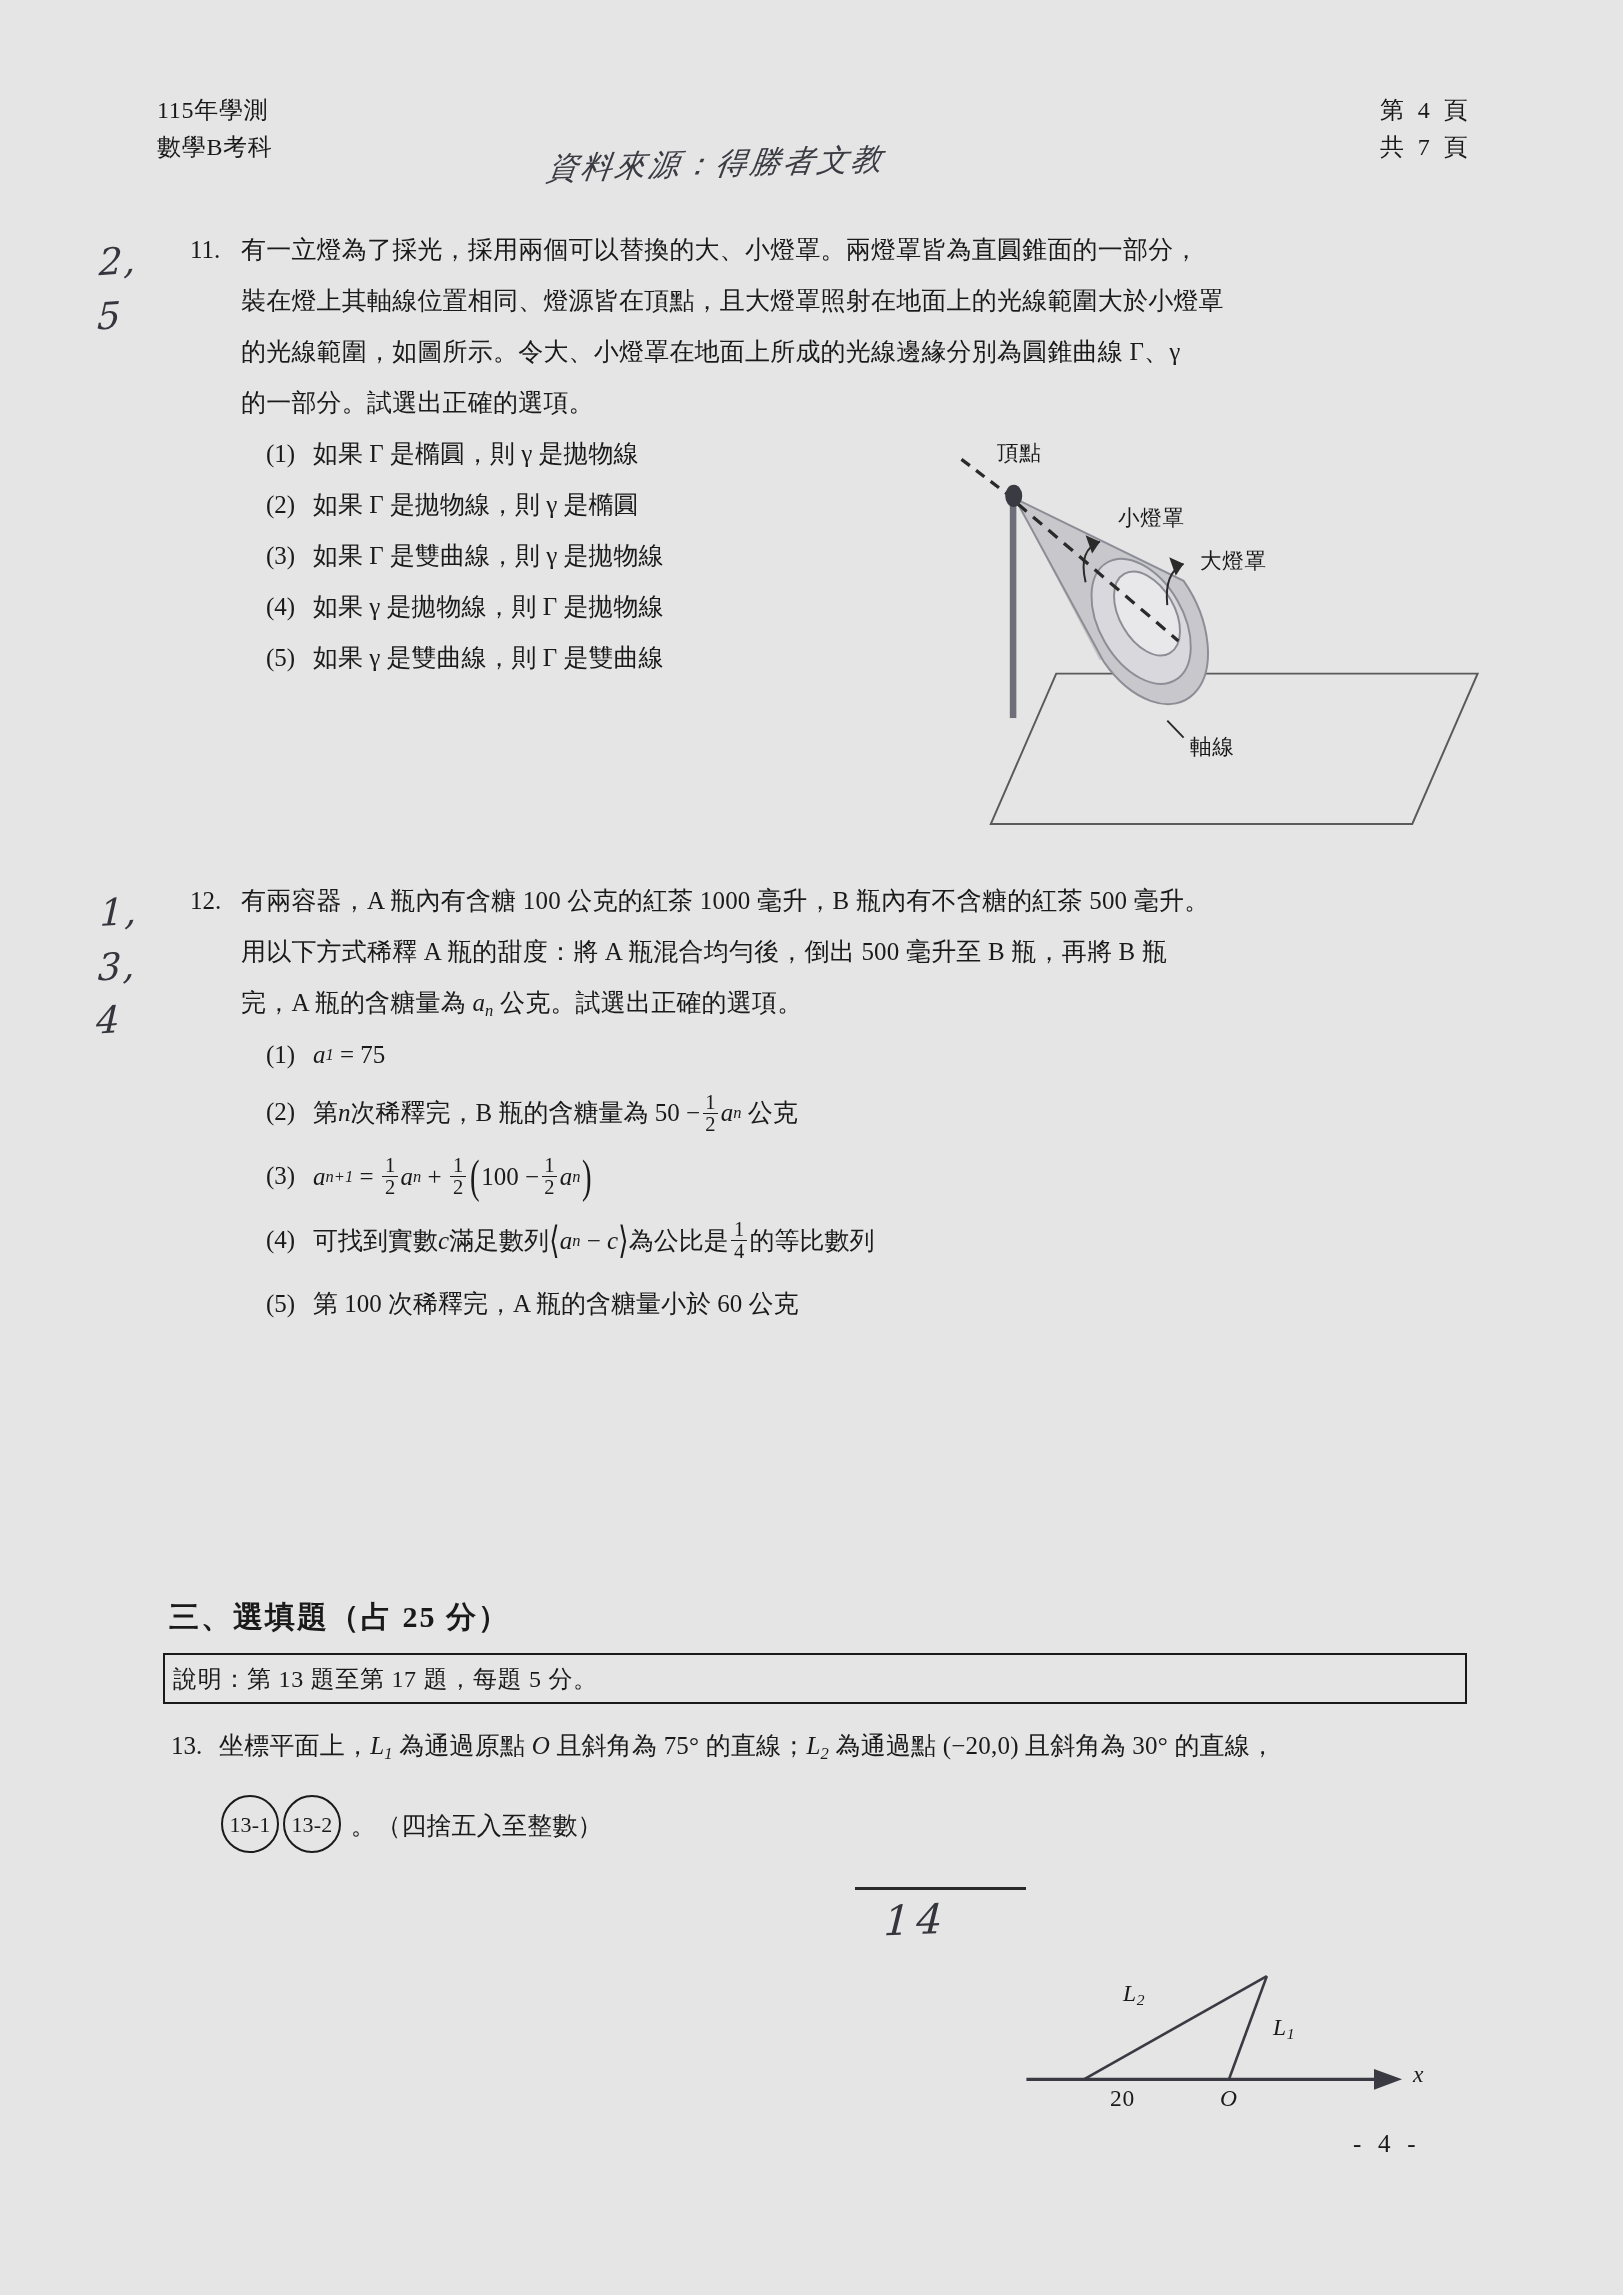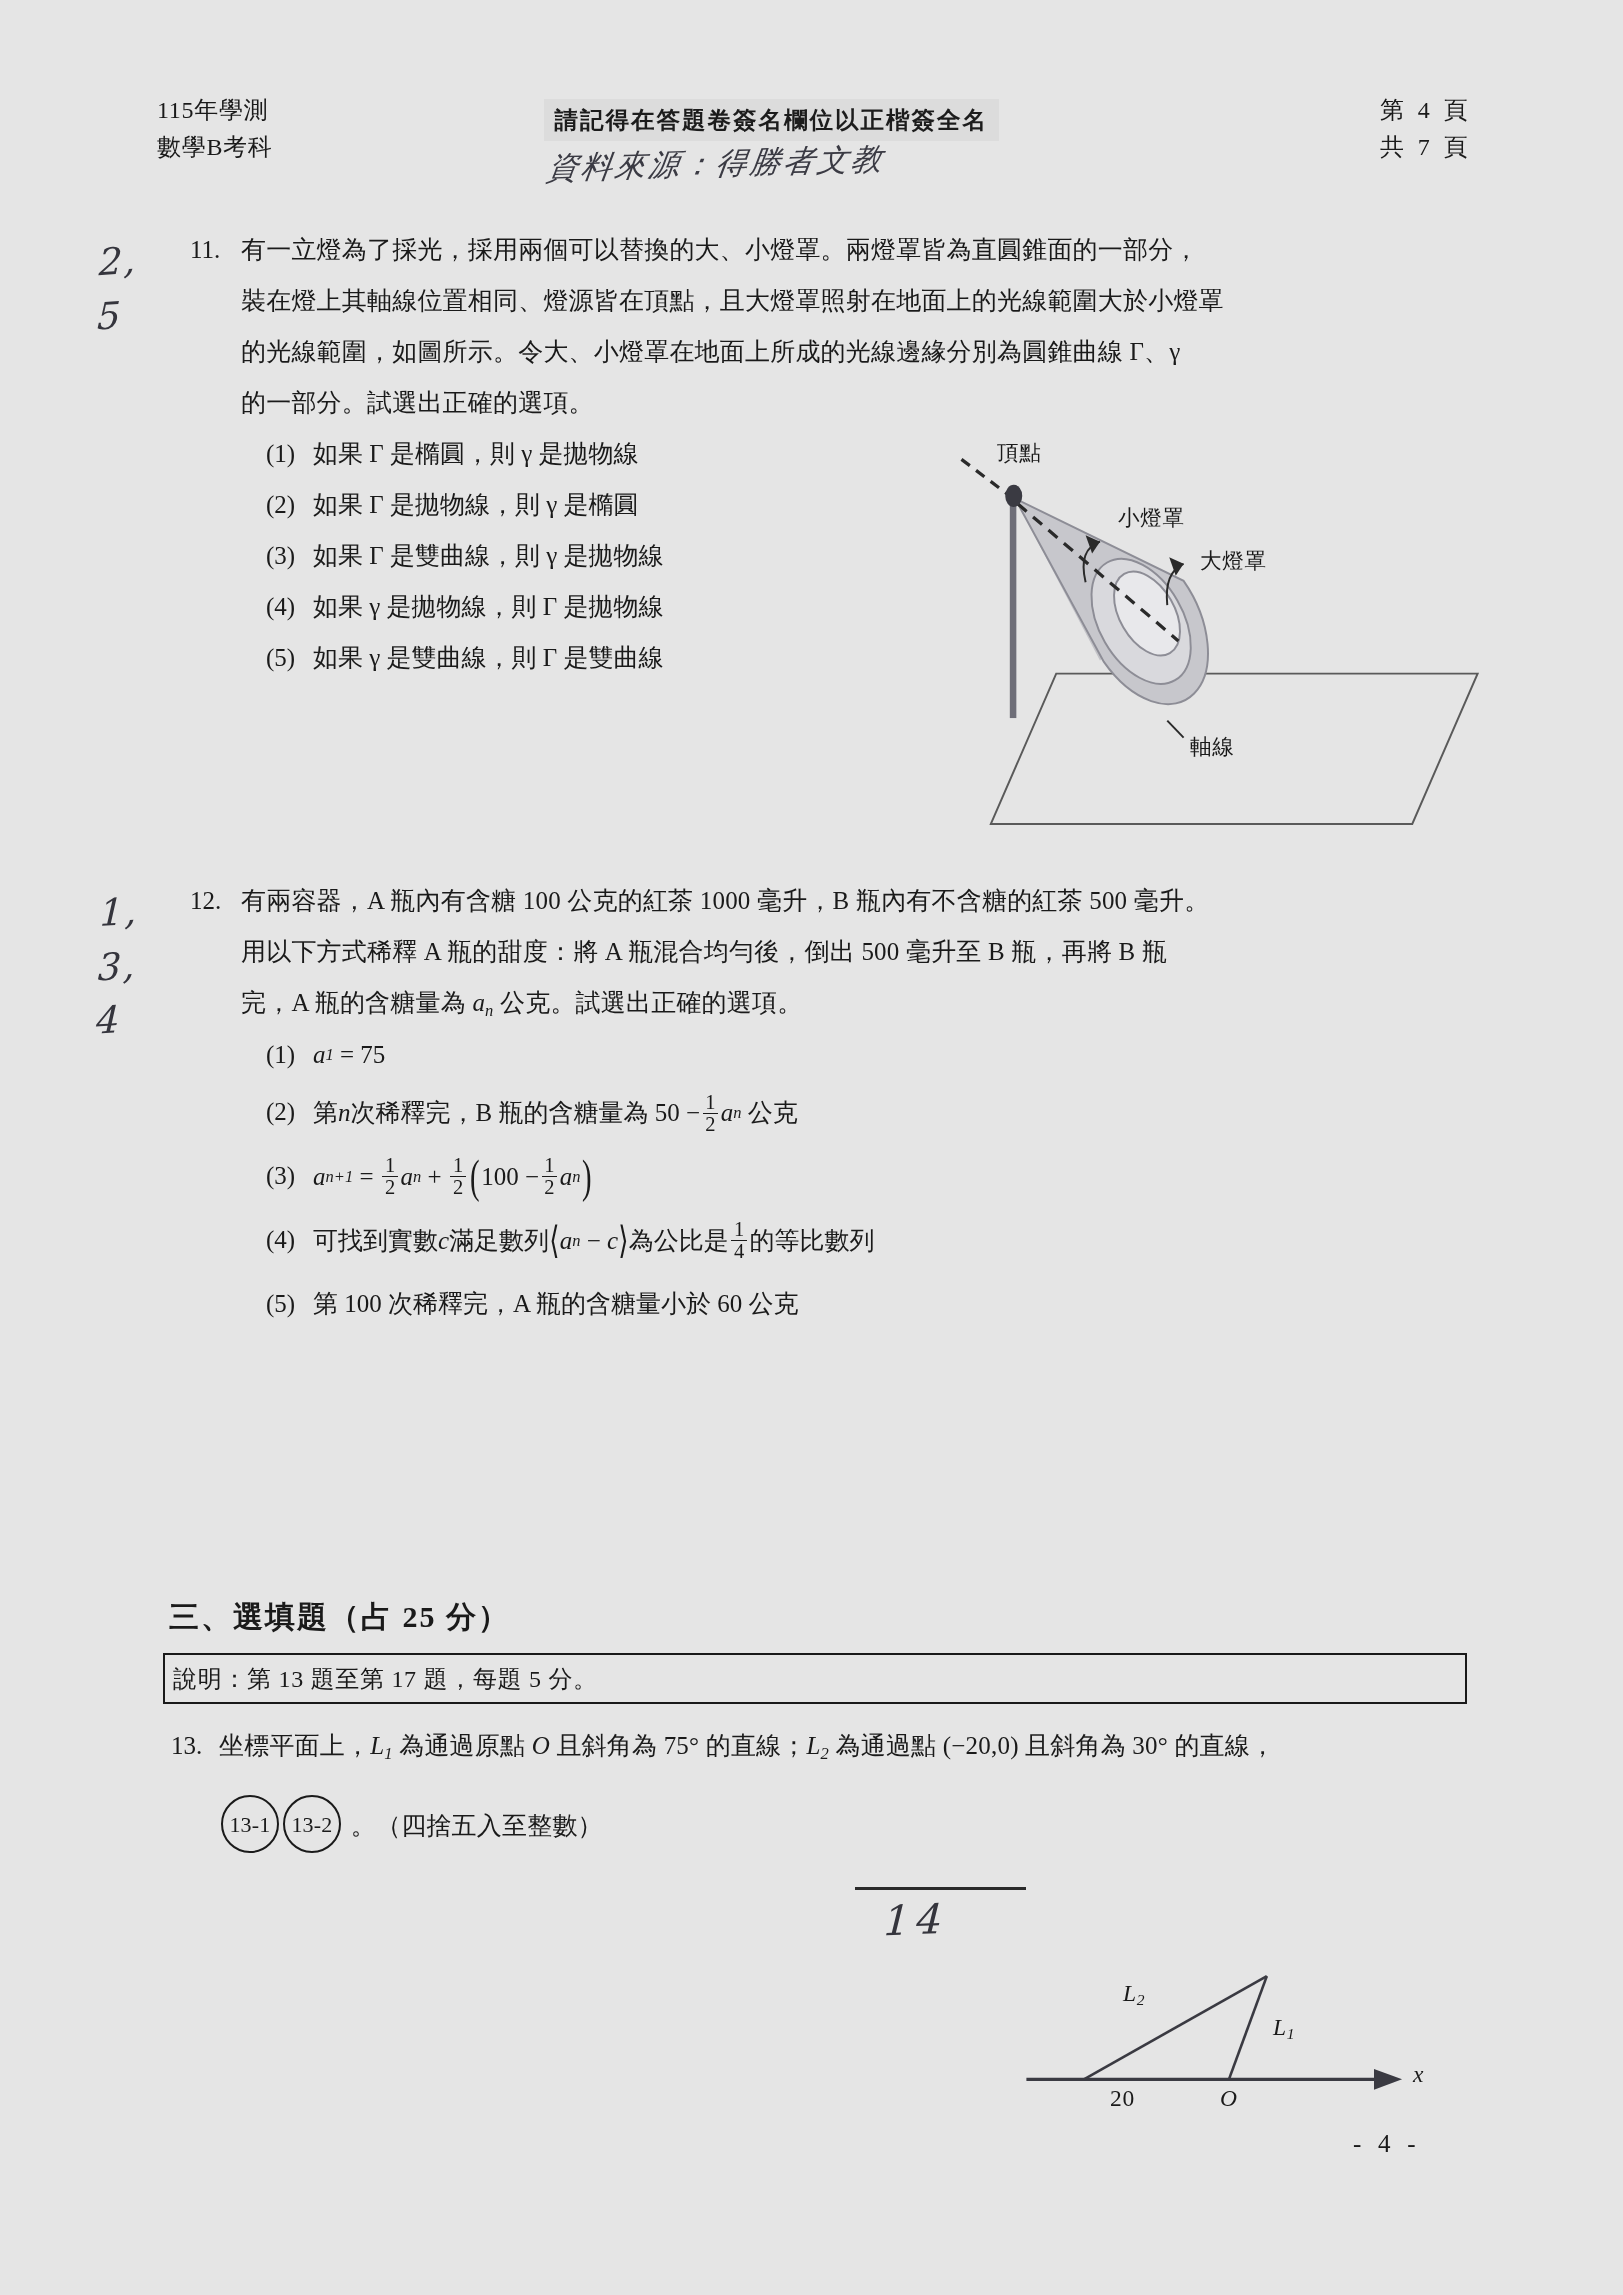--- a/index.html
+++ b/index.html
@@ -217,21 +217,20 @@
 </head>
 <body>
 
 <div id="page">
 
   <div class="hdr-left">
     <div>115年學測</div>
     <div>數學B考科</div>
   </div>
 
-  <div class="hdr-stamp">請記得在答題卷簽名欄位以正楷簽全名</div>
 
   <div class="hdr-hand">資料來源：得勝者文教</div>
 
   <div class="hdr-right">
     <div>第  4  頁</div>
     <div>共  7  頁</div>
   </div>
 
   <div class="margin-hand" style="left:98px; top:235px;">
     <div>2,</div>

